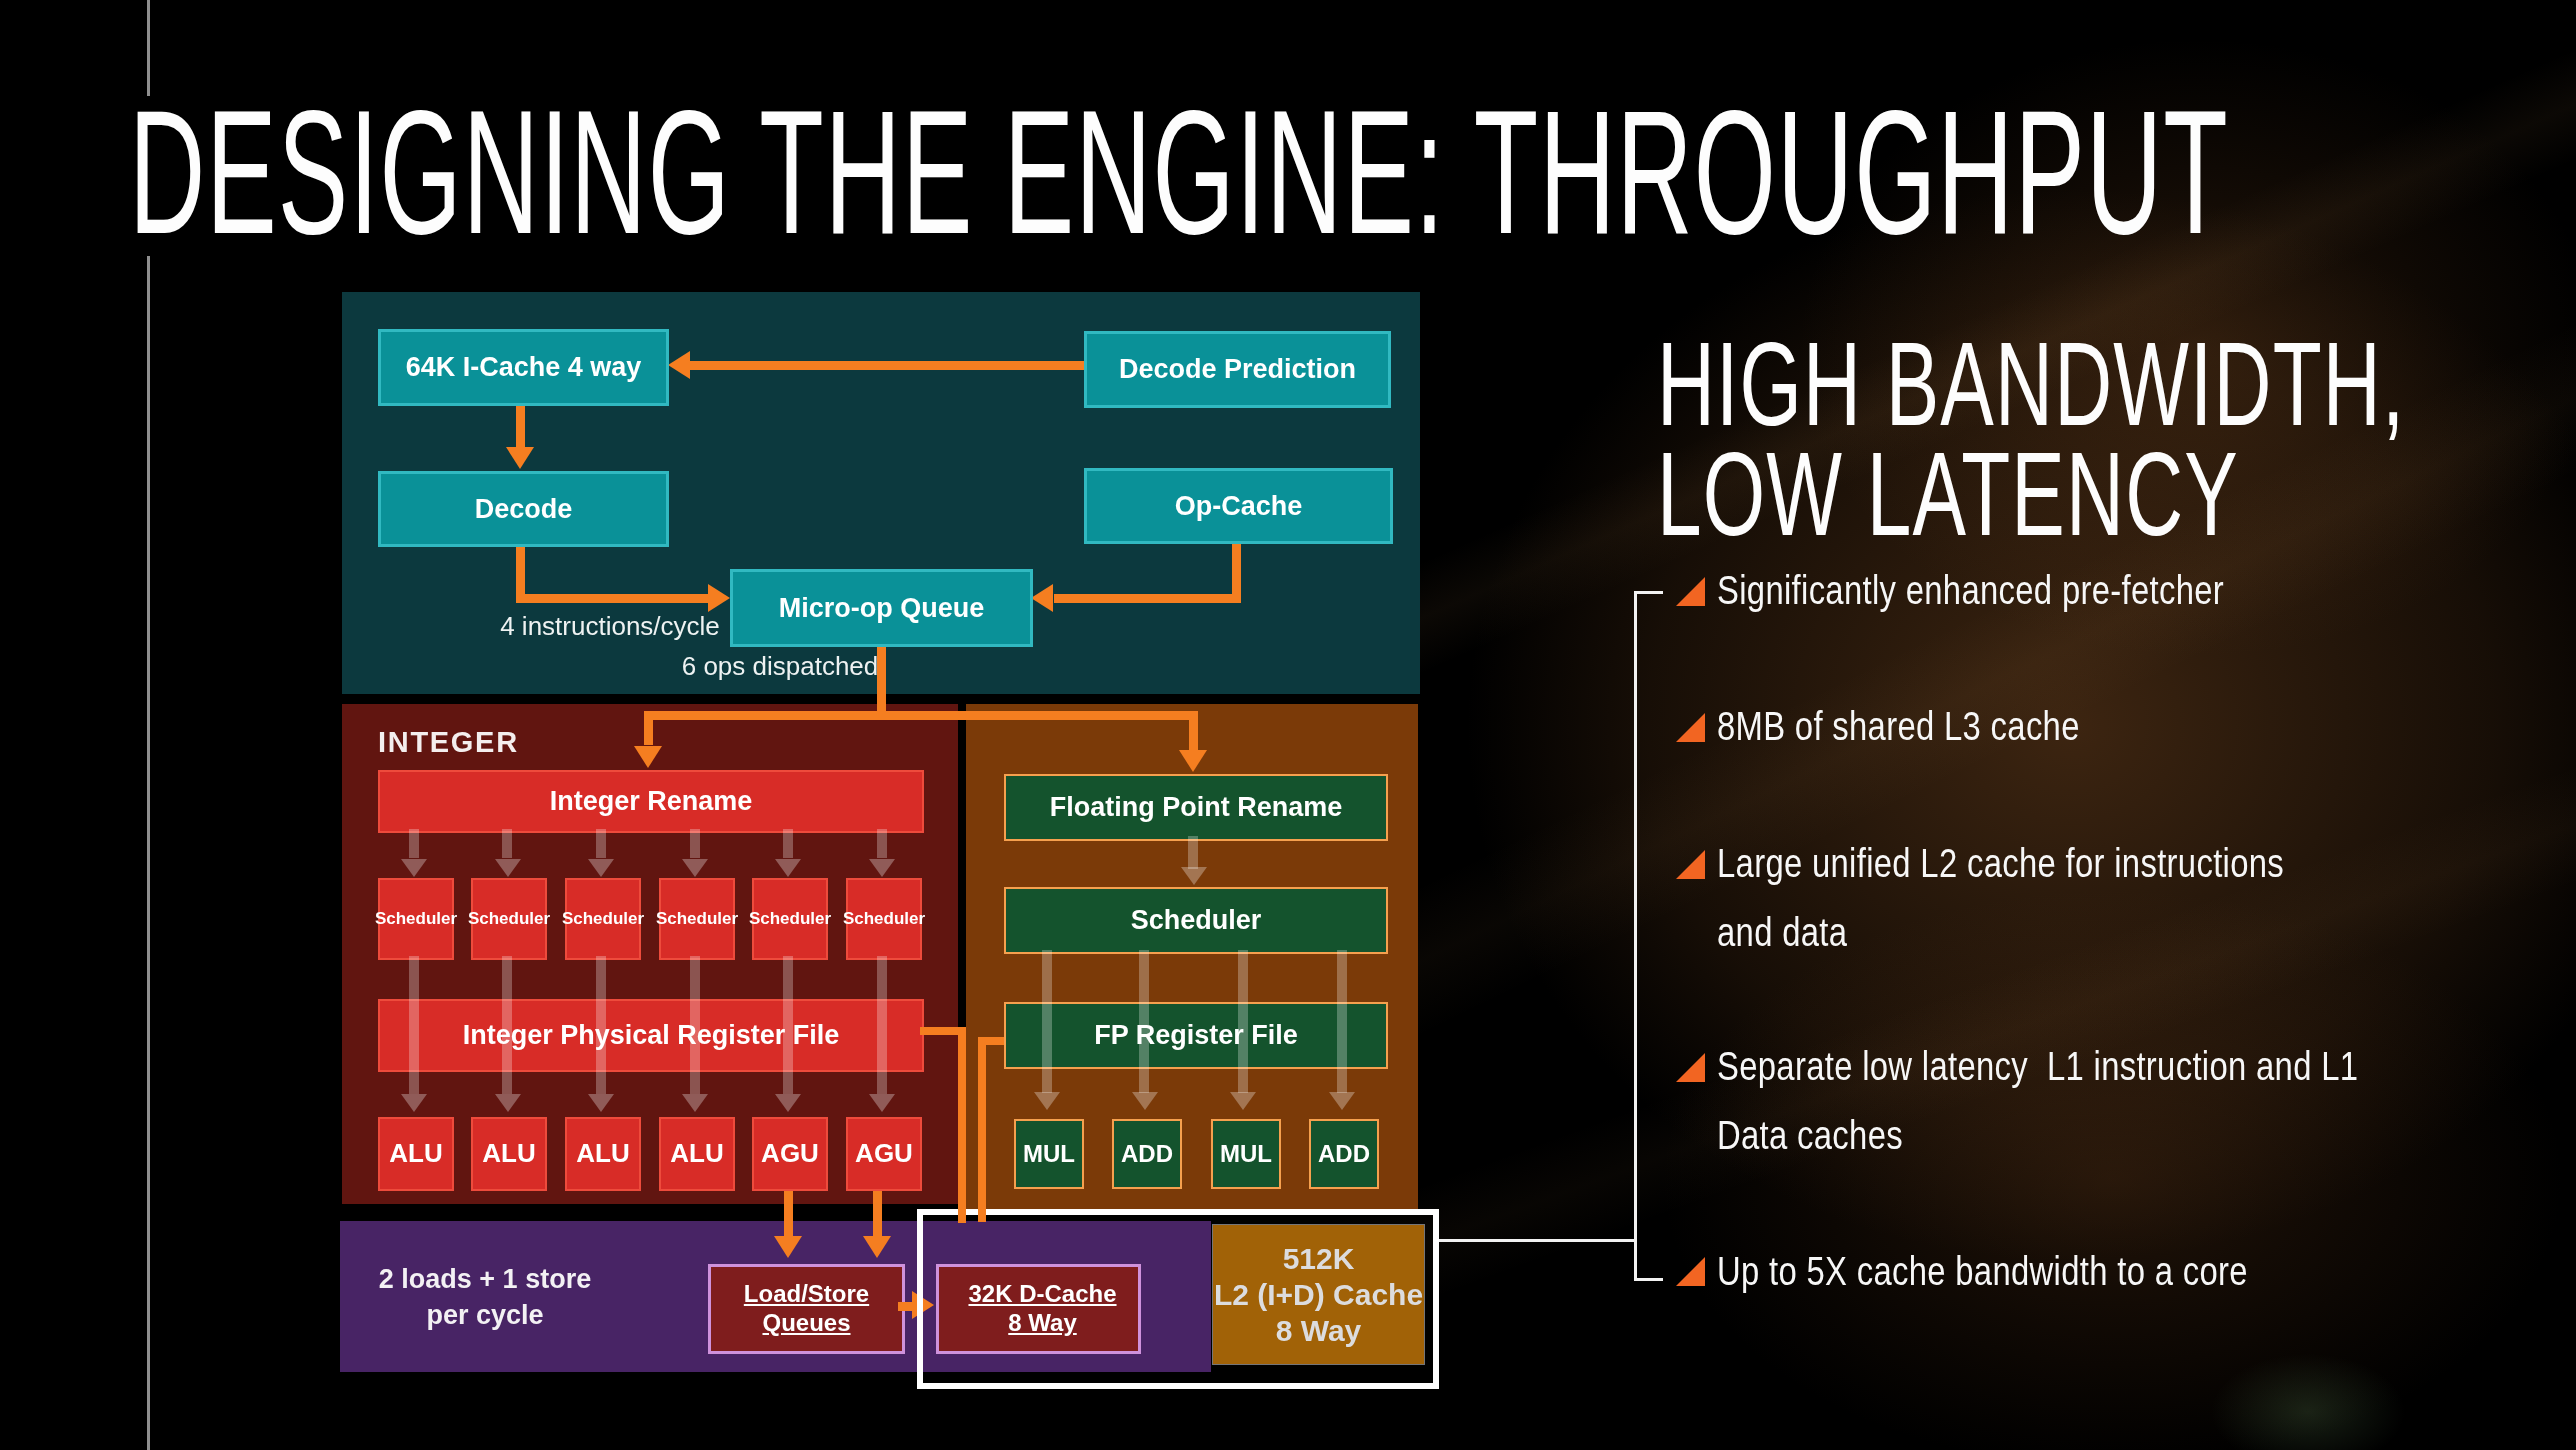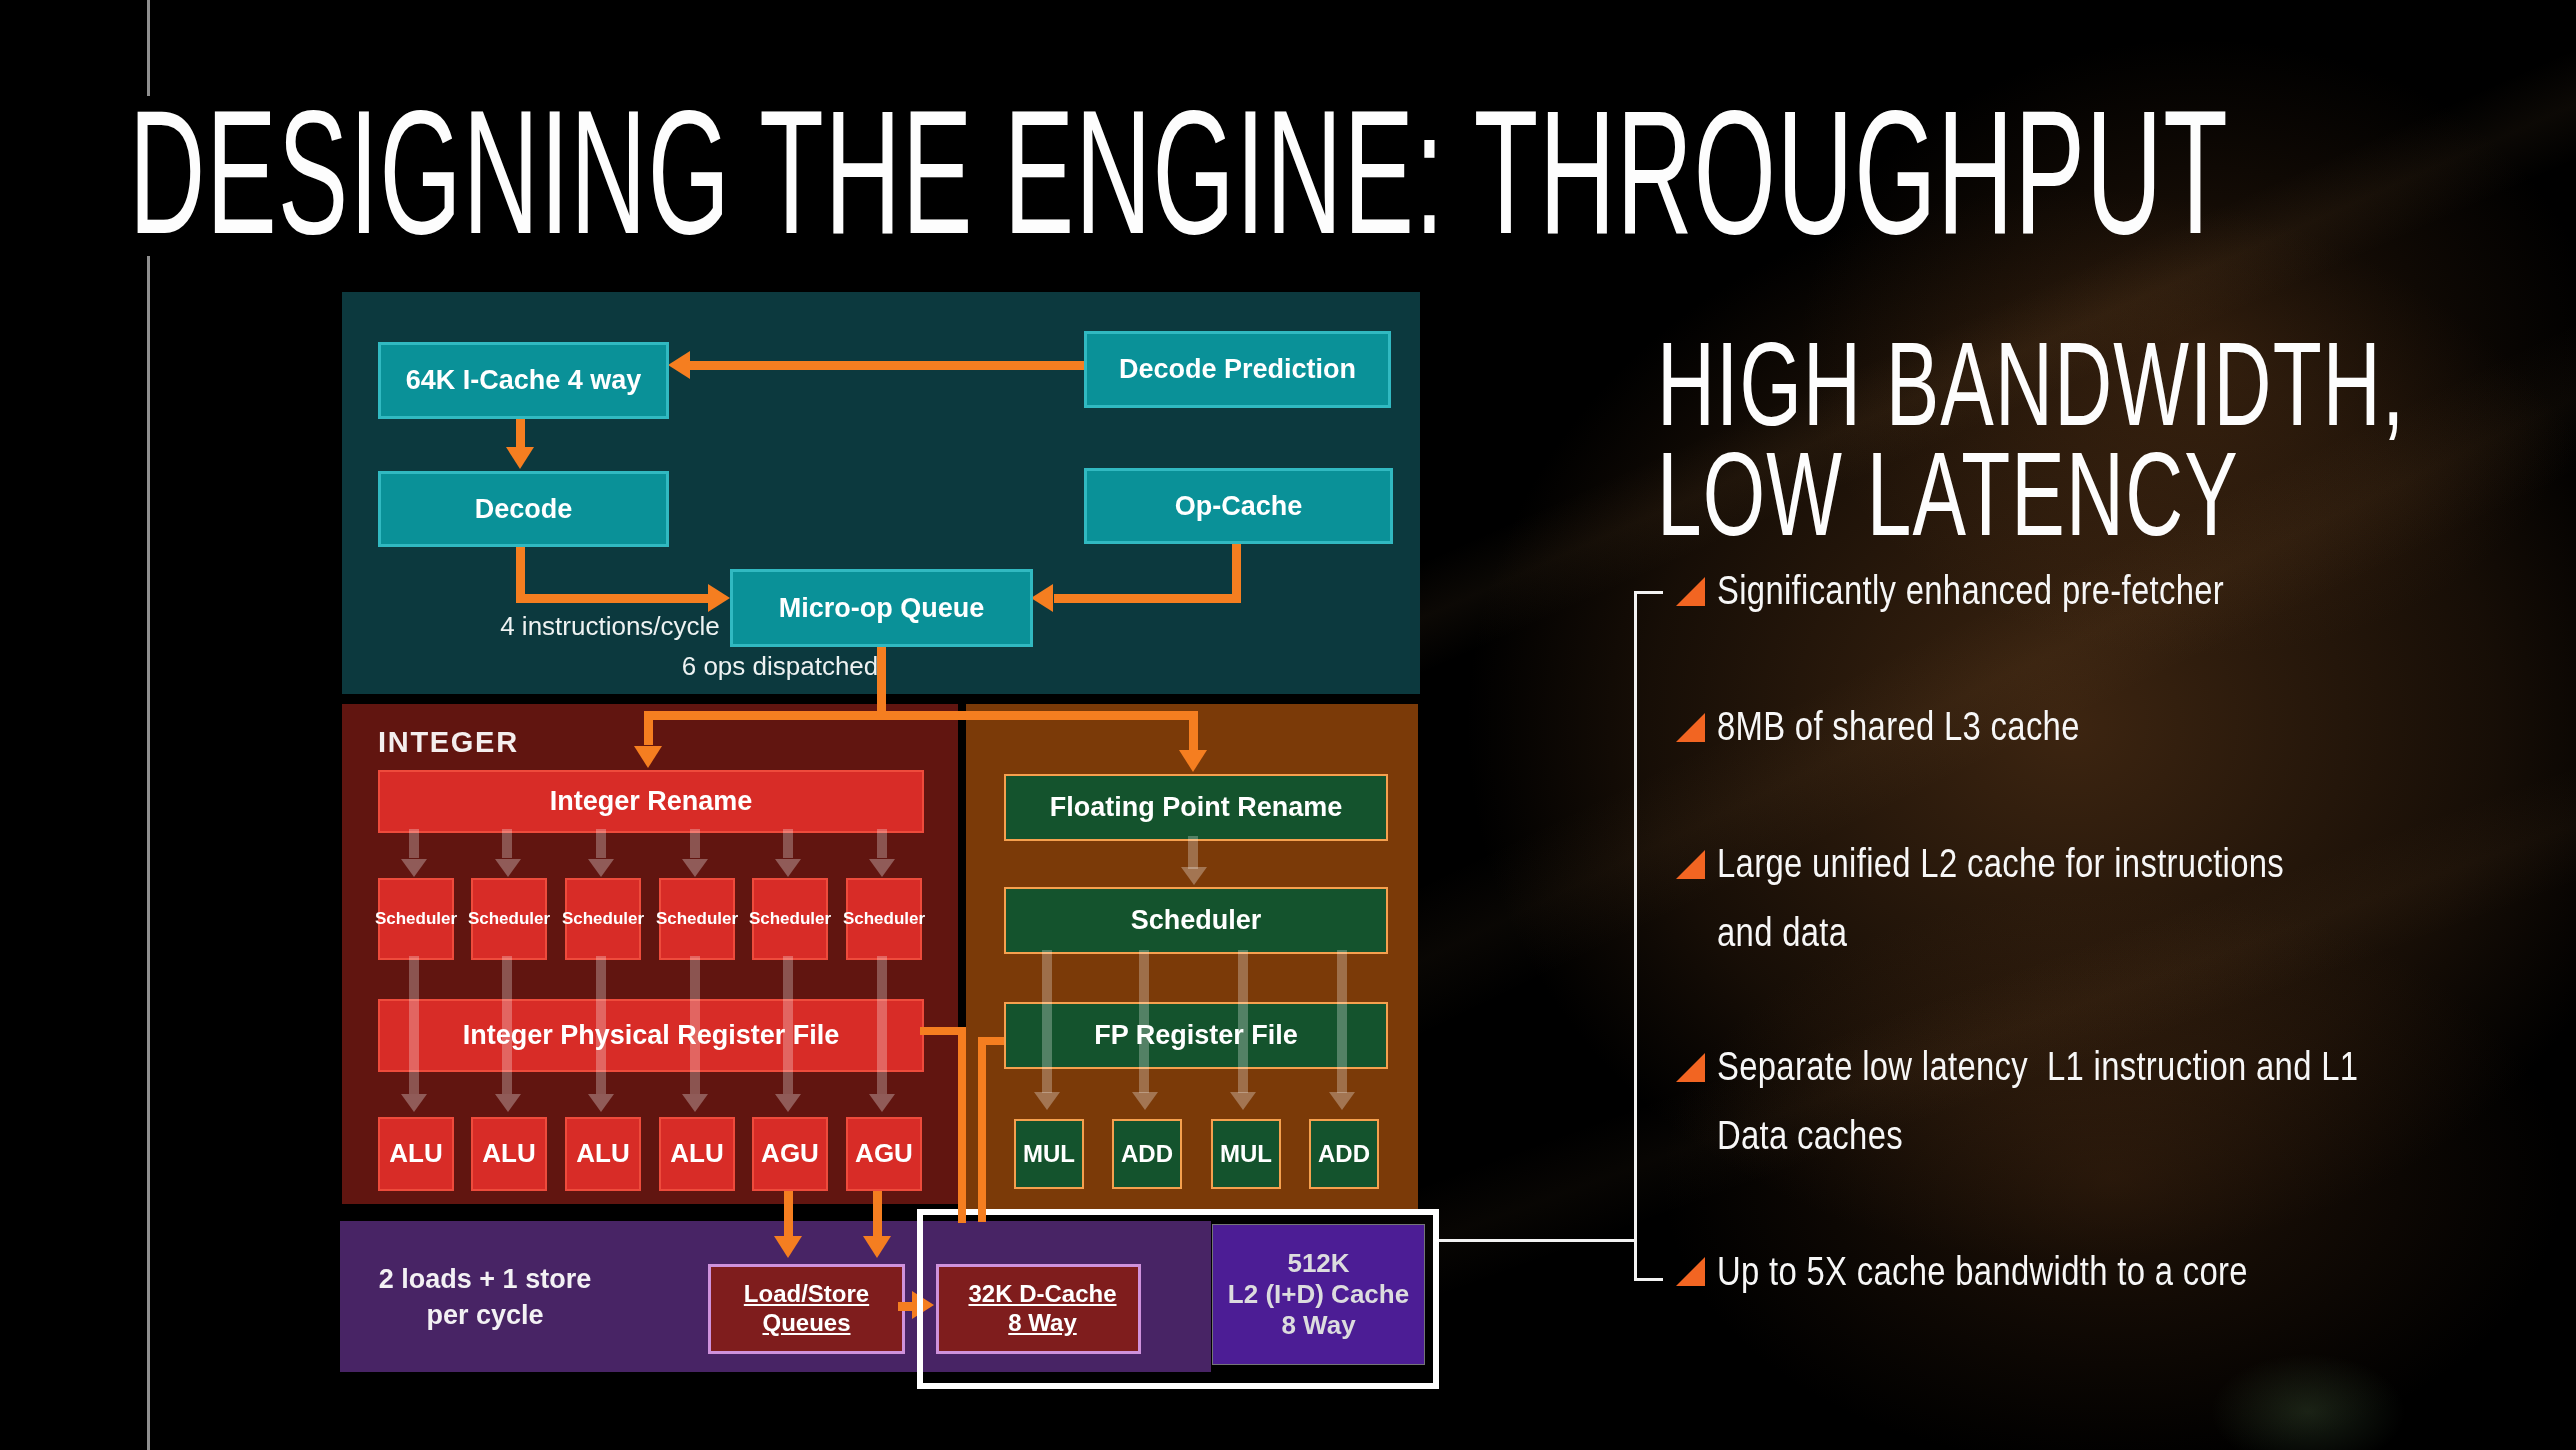--- a/index.html
+++ b/index.html
@@ -40,21 +40,21 @@
 
   
   .dbox{position:absolute;display:flex;align-items:center;justify-content:center;text-align:center;
     font-weight:700;color:#fff;line-height:1.2;}
   .tbox{background:#0a9198;border:3.4px solid #31b9c1;font-size:27px;}
   .rbox{background:#d82c27;border:2.6px solid #ee4b3c;font-size:27px;}
   .rbox.small{font-size:17px;}
   .obox{background:#14532d;border:2.6px solid #f6a04e;font-size:27px;}
   .obox.small{font-size:24px;}
   .pbox{background:#7f1d1d;border:3.4px solid #cf92dc;font-size:24px;text-decoration:underline;}
-  .gbox{background:#4c1d95;border:1.7px solid #757578;font-size:26px;color:#dcdcde;}
+  .gbox{background:#a16207;border:1.7px solid #757578;font-size:30px;color:#dcdcde;}
 
   
   .seg{position:absolute;background:#f57e20;}
   .ah{position:absolute;width:0;height:0;}
   .ah-down{border-left:14.6px solid transparent;border-right:14.6px solid transparent;border-top:22px solid #f57e20;}
   .ah-left{border-top:14.6px solid transparent;border-bottom:14.6px solid transparent;border-right:22px solid #f57e20;}
   .ah-right{border-top:14.6px solid transparent;border-bottom:14.6px solid transparent;border-left:22px solid #f57e20;}
 
   
   .gshaft{position:absolute;background:rgba(255,255,255,.27);}
@@ -97,21 +97,21 @@
 
   <div id="title"><span class="cond">DESIGNING THE ENGINE: THROUGHPUT</span></div>
 
   <div class="panel z1" id="panel-frontend"></div>
   <div class="panel z1" id="panel-int"></div>
   <div class="panel z1" id="panel-fp"></div>
   <div class="panel z1" id="panel-mem"></div>
 
   <div id="int-label" class="z4">INTEGER</div>
 
-  <div class="dbox tbox z4" style="left:378px;top:342px;width:285px;height:71px;">64K I-Cache 4 way</div>
+  <div class="dbox tbox z4" style="left:378px;top:329px;width:285px;height:71px;">64K I-Cache 4 way</div>
   <div class="dbox tbox z4" style="left:1084px;top:331px;width:301px;height:71px;">Decode Prediction</div>
   <div class="dbox tbox z4" style="left:378px;top:471px;width:285px;height:70px;">Decode</div>
   <div class="dbox tbox z4" style="left:1084px;top:468px;width:303px;height:70px;">Op-Cache</div>
   <div class="dbox tbox z4" style="left:730px;top:561px;width:297px;height:72px;margin-top:8px;">Micro-op Queue</div>
 
   <div class="flowlabel z4" style="left:477px;top:611px;width:266px;">4 instructions/cycle</div>
   <div class="flowlabel z4" style="left:651px;top:651px;width:258px;">6 ops dispatched</div>
 
   <div class="seg z3" style="left:687px;top:361px;width:398px;height:8.6px;"></div>
   <div class="ah ah-left z3" style="left:668px;top:351px;"></div>

